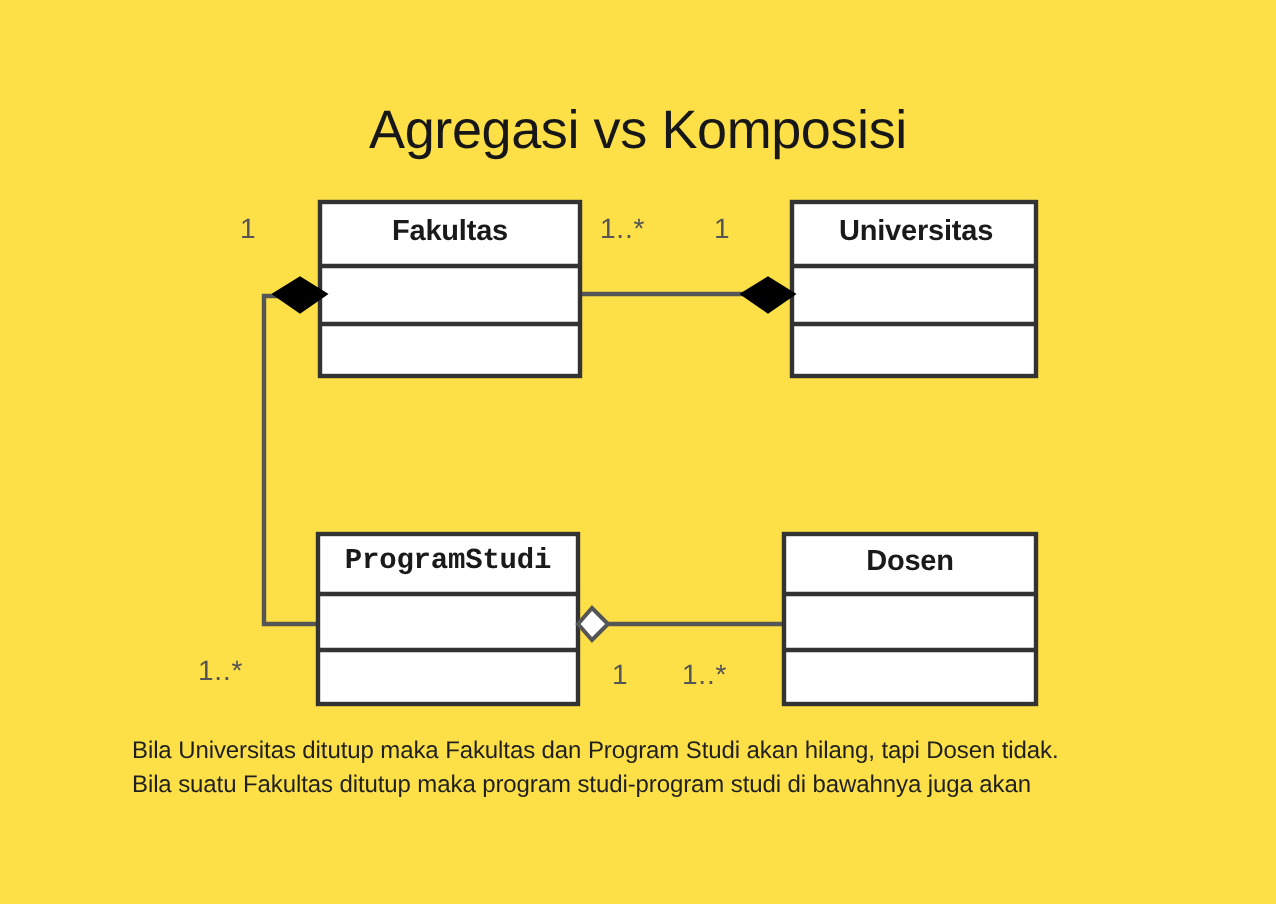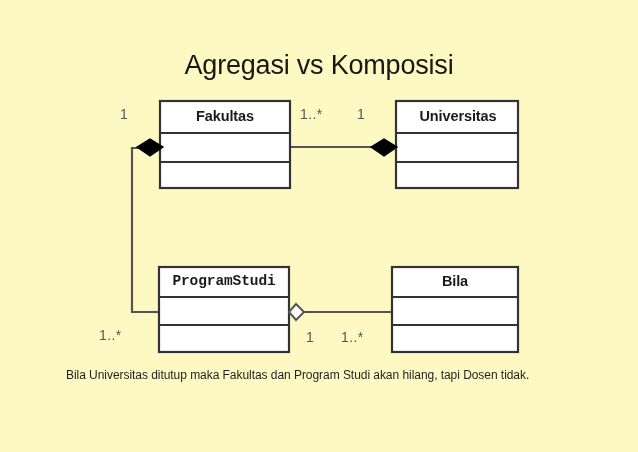--- a/index.html
+++ b/index.html
@@ -15,21 +15,21 @@
     font-family: "Liberation Sans", sans-serif;
     color: #000000;
   }
 
   #slide {
     position: absolute;
     left: 0;
     top: 0;
     width: 638px;
     height: 452px;
-    background: #fef9c3;
+    background: #fde047;
   }
 
   
   #slide-title {
     position: absolute;
     left: 0;
     top: 50px;
     width: 638px;
     text-align: center;
     font-size: 27px;
@@ -162,32 +162,33 @@
 
   <div class="class-box" style="left:396px; top:101px; width:124px; height:32px;">
     <span class="class-name" style="top:7px;">Universitas</span>
   </div>
 
   <div class="class-box" style="left:159px; top:267px; width:130px; height:30px;font-family:Liberation Mono, monospace;">
     <span class="class-name" style="top:6px;">ProgramStudi</span>
   </div>
 
   <div class="class-box" style="left:392px; top:267px; width:126px; height:30px;">
-    <span class="class-name" style="top:6px;">Bila</span>
+    <span class="class-name" style="top:6px;">Dosen</span>
   </div>
 
   <span class="mult" style="left:120px; top:106px;">1</span>
 
   <span class="mult" style="left:300px; top:106px;">1..*</span>
 
   <span class="mult" style="left:357px; top:106px;">1</span>
 
   <span class="mult" style="left:99px; top:327px;">1..*</span>
 
   <span class="mult" style="left:306px; top:329px;">1</span>
 
   <span class="mult" style="left:341px; top:329px;">1..*</span>
 
   <div id="caption">
     <span class="cap-line">Bila Universitas ditutup maka Fakultas dan Program Studi akan hilang, tapi Dosen tidak.</span>
+    <span class="cap-line">Bila suatu Fakultas ditutup maka program studi-program studi di bawahnya juga akan</span>
   </div>
 
 </div>
 
 </body></html>

